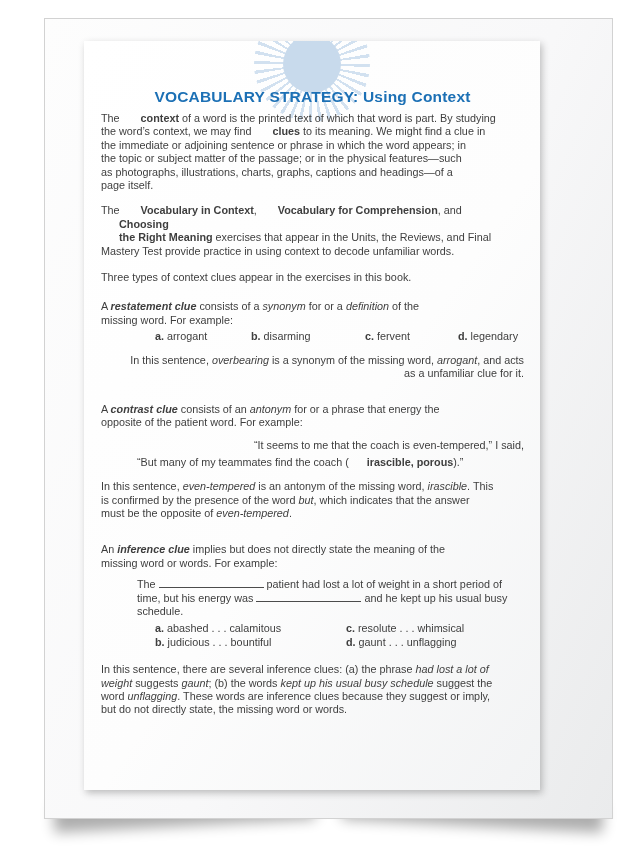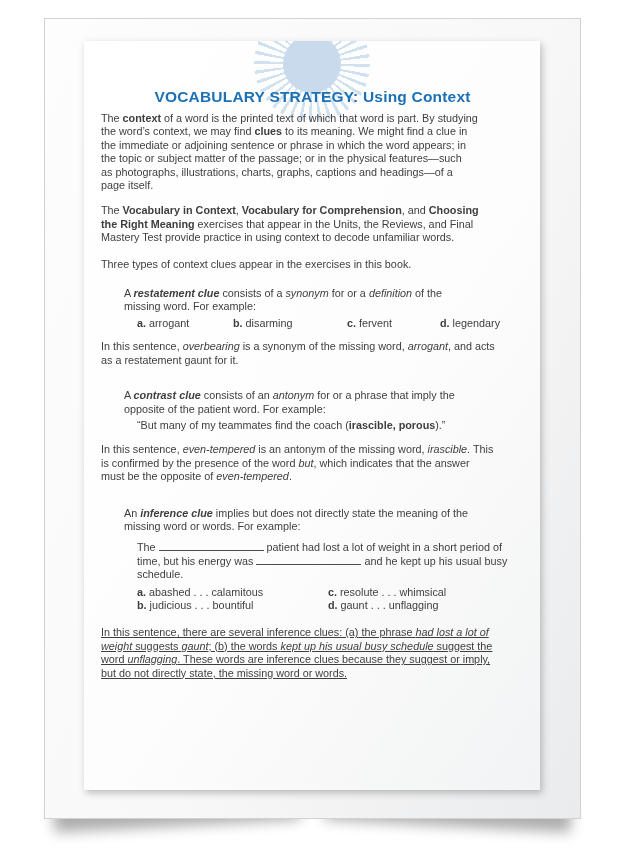--- a/index.html
+++ b/index.html
@@ -8,20 +8,21 @@
     font-family:"Liberation Sans", sans-serif;
     -webkit-font-smoothing:antialiased;
   }
   .stage{position:relative;width:621px;height:861px;overflow:hidden;}
 
   
   .page-outer{
     position:absolute;left:44px;top:18px;width:535px;height:799px;
     background:linear-gradient(115deg,#fdfdfd 0%,#f8f8f9 55%,#eaebec 100%);
     border:1px solid #d2d2d2;
+    padding-left:32px;
   }
   
   .page-outer::before,
   .page-outer::after{
     content:"";position:absolute;z-index:-1;bottom:7px;height:28px;width:46%;
     box-shadow:0 15px 13px rgba(0,0,0,0.32);
   }
   .page-outer::before{left:8px;transform:rotate(-3deg);}
   .page-outer::after{right:8px;transform:rotate(3deg);}
 
@@ -45,35 +46,35 @@
   }
 
   .content{position:relative;padding:0 16px 0 17px;}
 
   .title{
     margin:47px 0 0 0;text-align:center;
     color:#1c70b5;font-size:15.5px;font-weight:bold;letter-spacing:0.2px;
   }
 
   .p{font-size:10.8px;line-height:13.4px;color:#3e3e3e;margin:0;}
-  .b{font-weight:bold;}
+  .b{font-weight:bold;margin-left:18px;}
   .i{font-style:italic;}
   .bi{font-weight:bold;font-style:italic;}
 
-  .indent1{margin-left:23px;}
+  .indent1{}
   .indent2{margin-left:36px;}
 
   .blank{
     display:inline-block;height:9px;
     border-bottom:1px solid #4c4c4c;
   }
 
   .mt6{margin-top:6px;}   .mt3{margin-top:3px;}   .mt4{margin-top:4px;}
-  .mt8{margin-top:8px;}   .mt10{margin-top:10px;} .mt11{margin-top:11px;}
-  .mt12{margin-top:12px;} .mt13{margin-top:13px;} .mt14{margin-top:14px;text-decoration:underline;}
+  .mt8{margin-top:8px;}   .mt10{margin-top:10px;text-align:right;} .mt11{margin-top:11px;}
+  .mt12{margin-top:12px;} .mt13{margin-top:13px;} .mt14{margin-top:14px;}
   .mt16{margin-top:16px;} .mt22{margin-top:22px;} .mt23{margin-top:23px;}
 
   .opts4{display:flex;}
   .opts4 .o1{width:96px;} .opts4 .o2{width:114px;} .opts4 .o3{width:93px;}
 
   .opts2{display:grid;grid-template-columns:191px auto;}
 </style>
 </head>
 <body>
 
@@ -98,24 +99,25 @@
         <div class="p mt16 indent1"><span>A </span><span class="bi">restatement clue</span><span> consists of a </span><span class="i">synonym</span><span> for or a </span><span class="i">definition</span><span> of the</span><br><span>missing word. For example:</span></div>
 
 
         <div class="p mt3 indent2 opts4">
           <span class="o1"><span class="b">a.</span><span> arrogant</span></span>
           <span class="o2"><span class="b">b.</span><span> disarming</span></span>
           <span class="o3"><span class="b">c.</span><span> fervent</span></span>
           <span class="o4"><span class="b">d.</span><span> legendary</span></span>
         </div>
 
-        <div class="p mt10"><span>In this sentence, </span><span class="i">overbearing</span><span> is a synonym of the missing word, </span><span class="i">arrogant</span><span>, and acts</span><br><span>as a restatement gaunt for it.</span></div>
+        <div class="p mt10"><span>In this sentence, </span><span class="i">overbearing</span><span> is a synonym of the missing word, </span><span class="i">arrogant</span><span>, and acts</span><br><span>as a unfamiliar clue for it.</span></div>
 
-        <div class="p mt22 indent1"><span>A </span><span class="bi">contrast clue</span><span> consists of an </span><span class="i">antonym</span><span> for or a phrase that imply the</span><br><span>opposite of the patient word. For example:</span></div>
+        <div class="p mt22 indent1"><span>A </span><span class="bi">contrast clue</span><span> consists of an </span><span class="i">antonym</span><span> for or a phrase that energy the</span><br><span>opposite of the patient word. For example:</span></div>
 
+        <div class="p mt10 indent2"><span>“It seems to me that the coach is even-tempered,” I said,</span></div>
         <div class="p mt3 indent2"><span>“But many of my teammates find the coach (</span><span class="b">irascible, porous</span><span>).”</span></div>
 
         <div class="p mt11"><span>In this sentence, </span><span class="i">even-tempered</span><span> is an antonym of the missing word, </span><span class="i">irascible</span><span>. This</span><br><span>is confirmed by the presence of the word </span><span class="i">but</span><span>, which indicates that the answer</span><br><span>must be the opposite of </span><span class="i">even-tempered</span><span>.</span></div>
 
         <div class="p mt23 indent1"><span>An </span><span class="bi">inference clue</span><span> implies but does not directly state the meaning of the</span><br><span>missing word or words. For example:</span></div>
 
         <div class="p mt8 indent2"><span>The </span><span class="blank" style="width: 105px;"></span><span> patient had lost a lot of weight in a short period of</span><br><span>time, but his energy was </span><span class="blank" style="width: 105px;"></span><span> and he kept up his usual busy</span><br><span>schedule.</span></div>
 
         <div class="p mt4 indent2 opts2">
           <span><span class="b">a.</span><span> abashed . . . calamitous</span></span>

